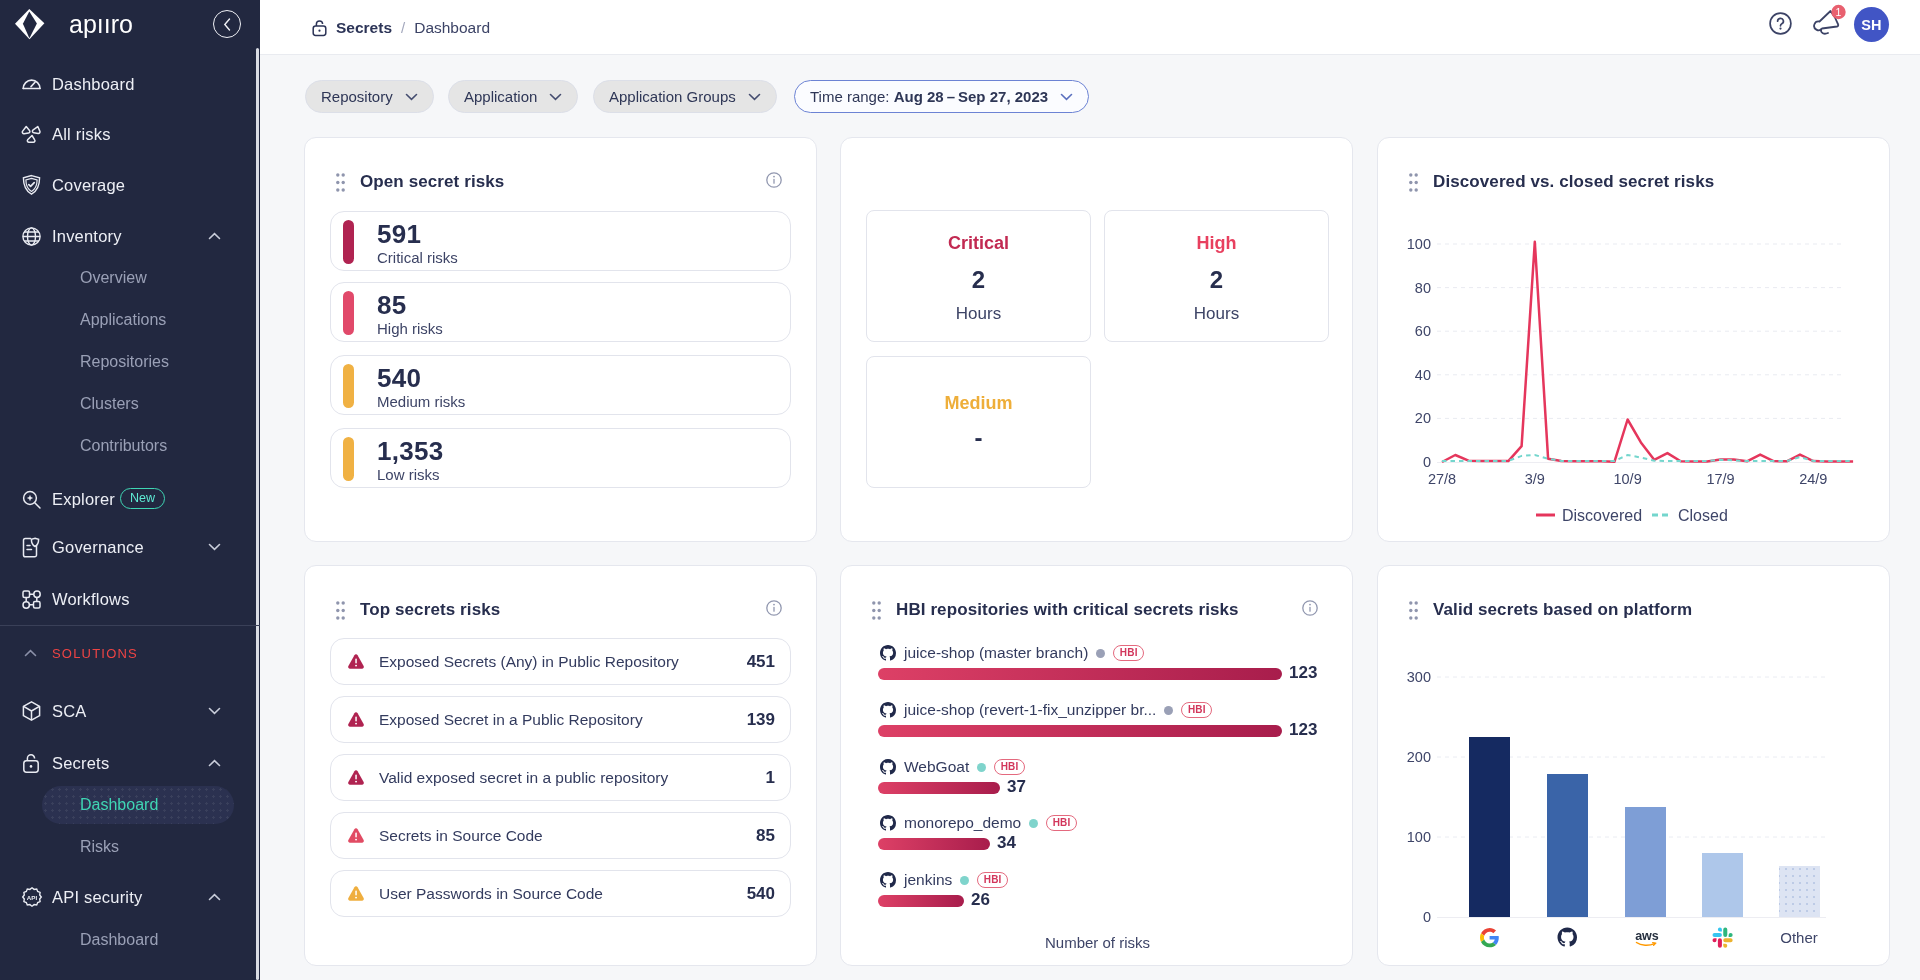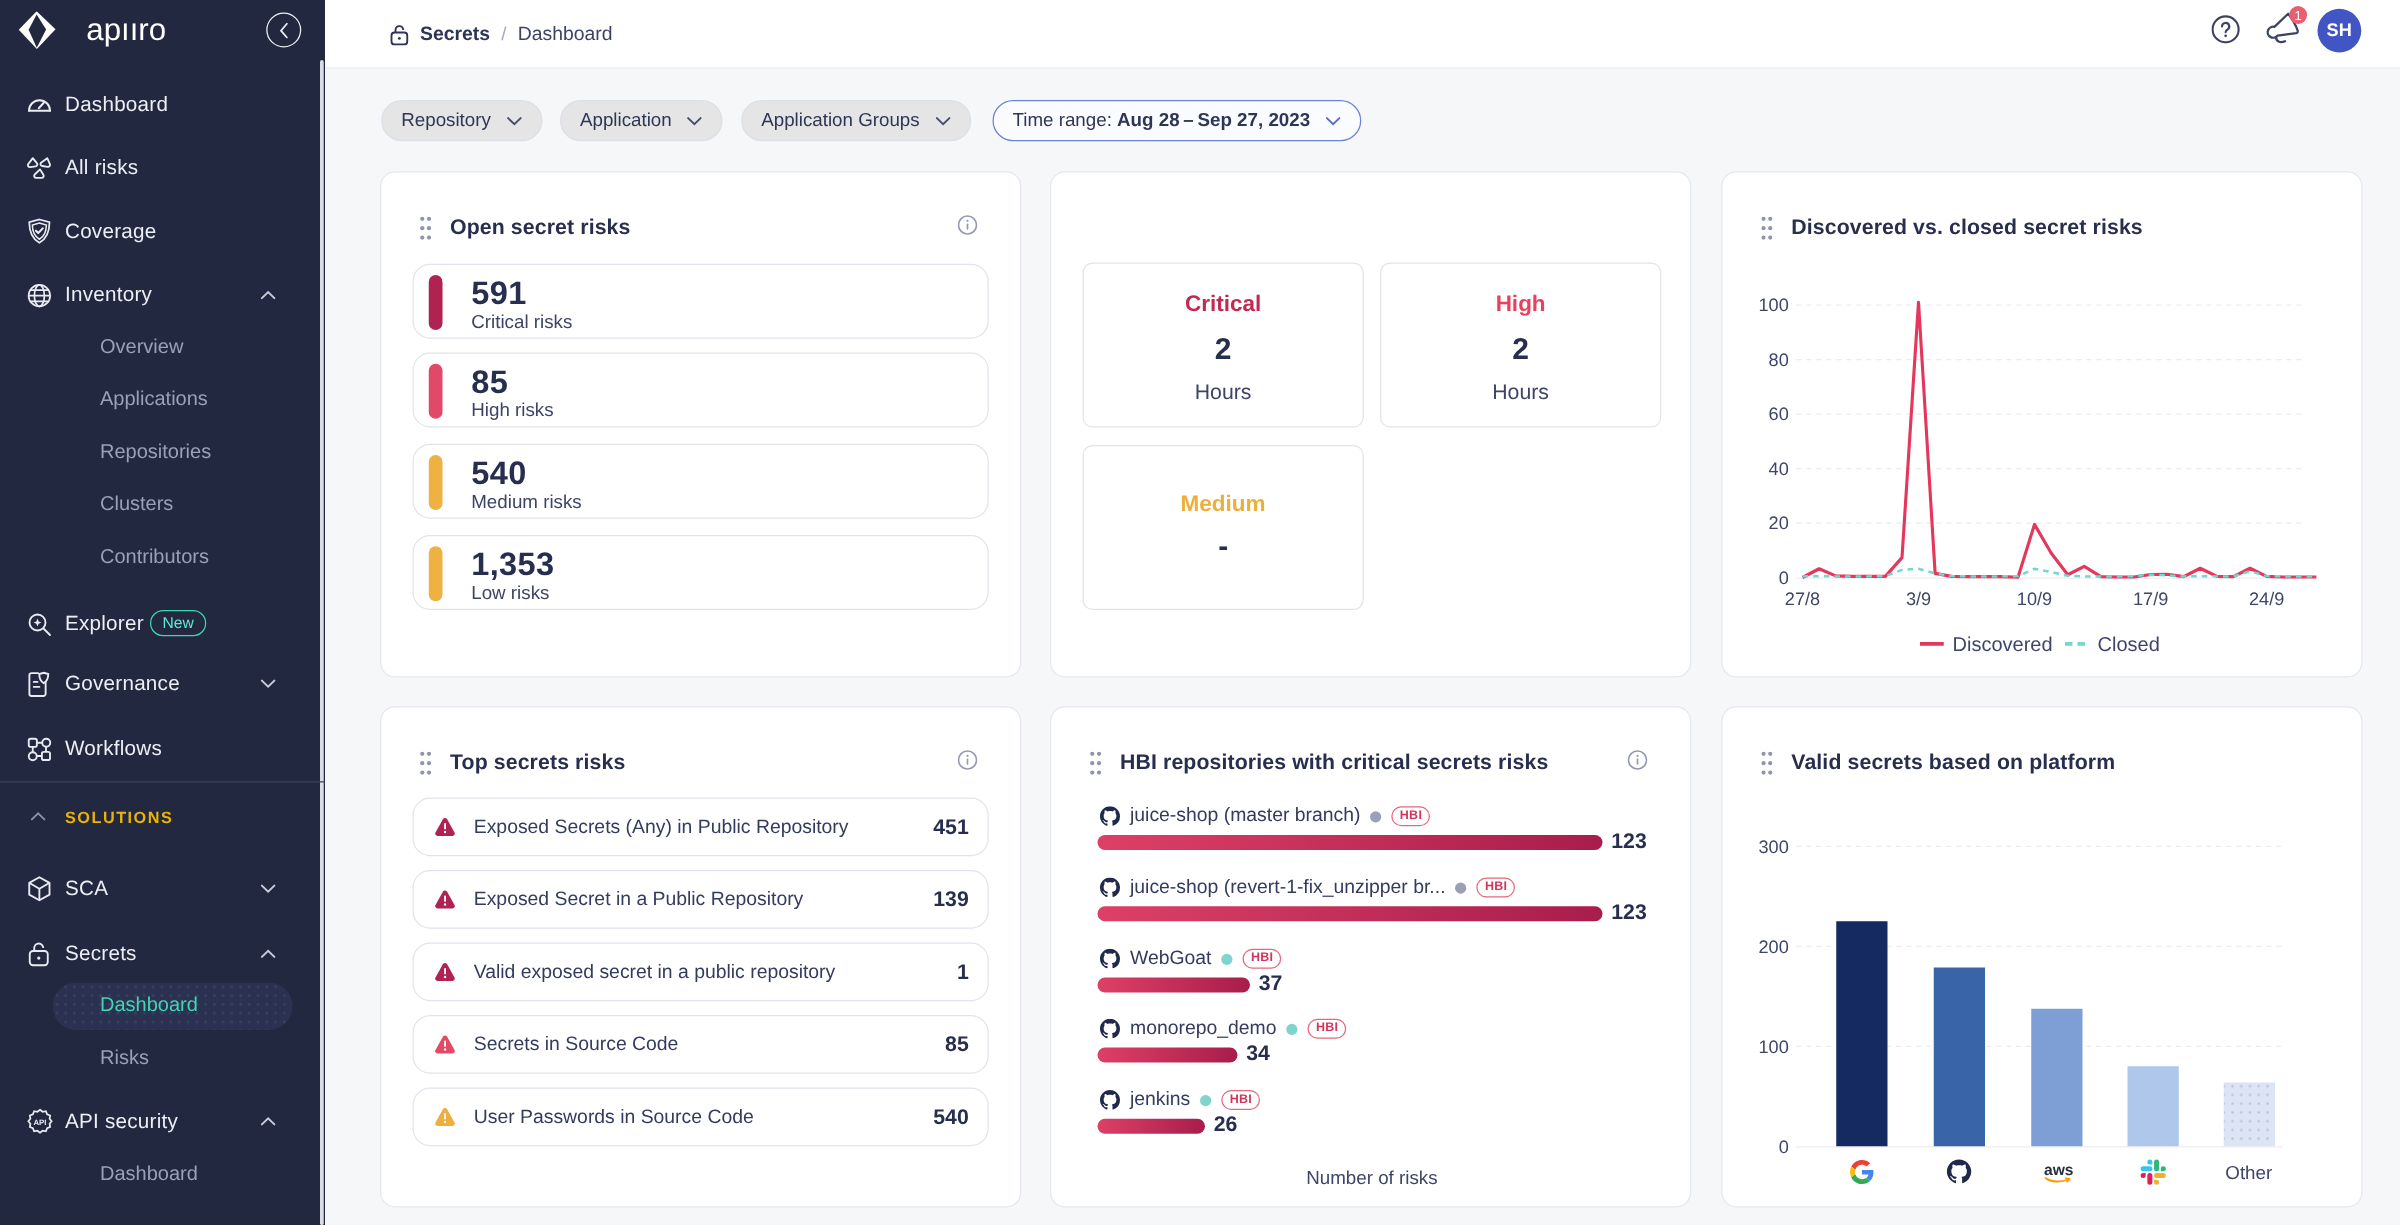--- a/index.html
+++ b/index.html
@@ -11,21 +11,21 @@
 #sb-scroll { position:absolute; right:1px; top:48px; width:3.5px; height:932px; background:#d9dce3; border-radius:2px; }
 .logo-row { position:absolute; left:15px; top:9px; display:flex; align-items:center; }
 .logo-txt { color:#fff; font-size:25px; letter-spacing:0; margin-left:24px; font-weight:400; }
 .collapse-btn { position:absolute; left:213px; top:10px; width:28px; height:28px; border:1.8px solid #f0f1f6; border-radius:50%; display:flex; align-items:center; justify-content:center; }
 .nav-item { position:absolute; left:0; width:260px; height:40px; display:flex; align-items:center; }
 .nav-item svg.ni { position:absolute; left:21px; }
 .nav-item .lbl { position:absolute; left:52px; font-size:16.5px; color:#edeff5; font-weight:500; letter-spacing:.2px; }
 .nav-item .sublbl { position:absolute; left:60px; font-size:16px; color:#9aa0b6; font-weight:400;margin-left:20px; }
 .nav-item .chev { position:absolute; left:208px; top:50%; margin-top:-4px; }
 .divider { position:absolute; left:0; width:260px; height:1px; background:#3a4058; }
-.sol-hdr { position:absolute; left:52px; font-size:13px; letter-spacing:1.2px; color:#eab308; font-weight:700; }
+.sol-hdr { position:absolute; left:52px; font-size:13px; letter-spacing:1.2px; color:#ef4444; font-weight:400; }
 .sel-pill { position:absolute; left:42px; width:192px; height:38px; background:#2b3150; border-radius:19px; background-image:radial-gradient(rgba(255,255,255,.07) 1px, transparent 1.2px); background-size:7px 7px; }
 .newbadge { position:absolute; left:120px; top:50%; margin-top:-11px; border:1px solid #3fd6b4; color:#5eead4; border-radius:11px; font-size:12.5px; padding:2px 9px 3px; }
 
 
 #header { position:fixed; left:260px; top:0; width:1660px; height:55px; background:#fff; border-bottom:1px solid #e9ebf0; z-index:5; }
 .crumb { position:absolute; left:51px; top:0; height:55px; display:flex; align-items:center; }
 .crumb .c1 { font-size:15.5px; font-weight:600; color:#2c3457; margin-left:8px; }
 .crumb .sep { color:#a3a8bd; margin:0 9px; font-size:15px; }
 .crumb .c2 { font-size:15.5px; color:#3c4366; }
 

